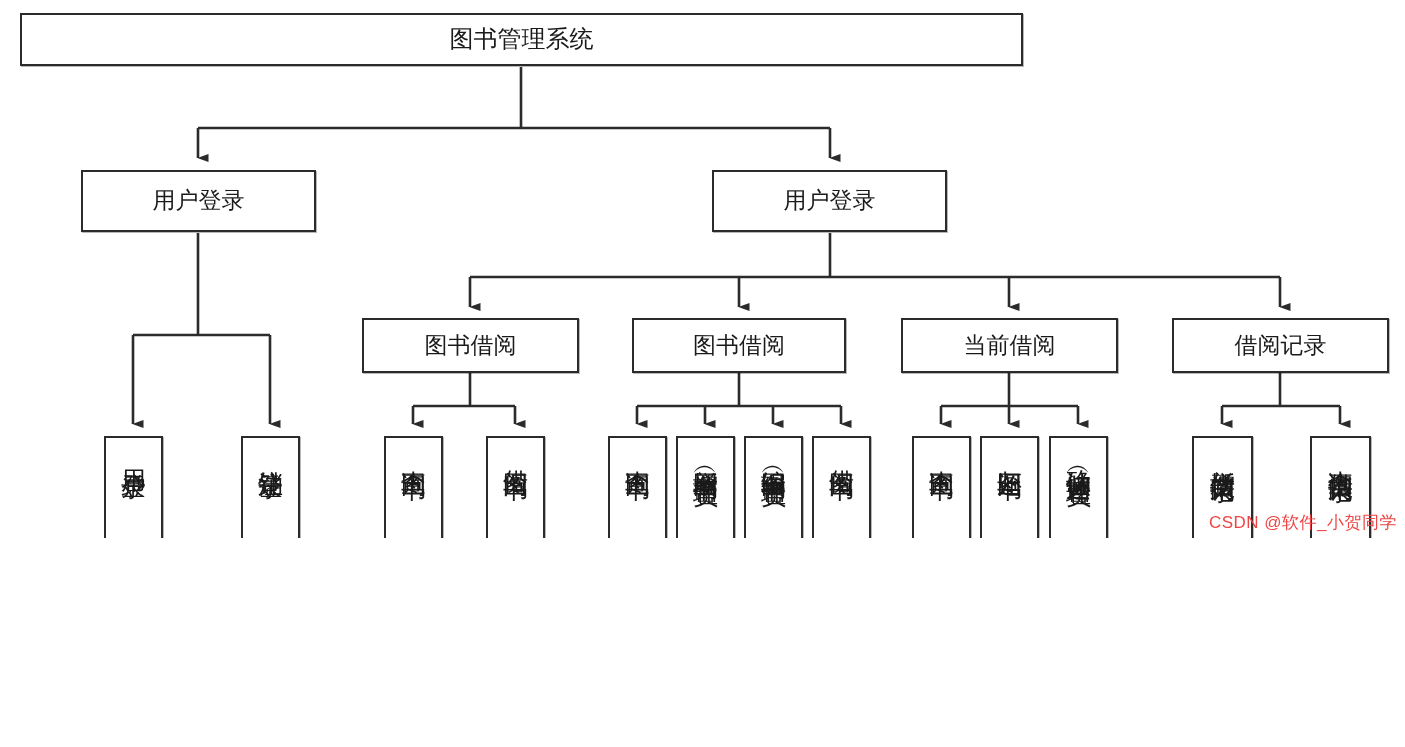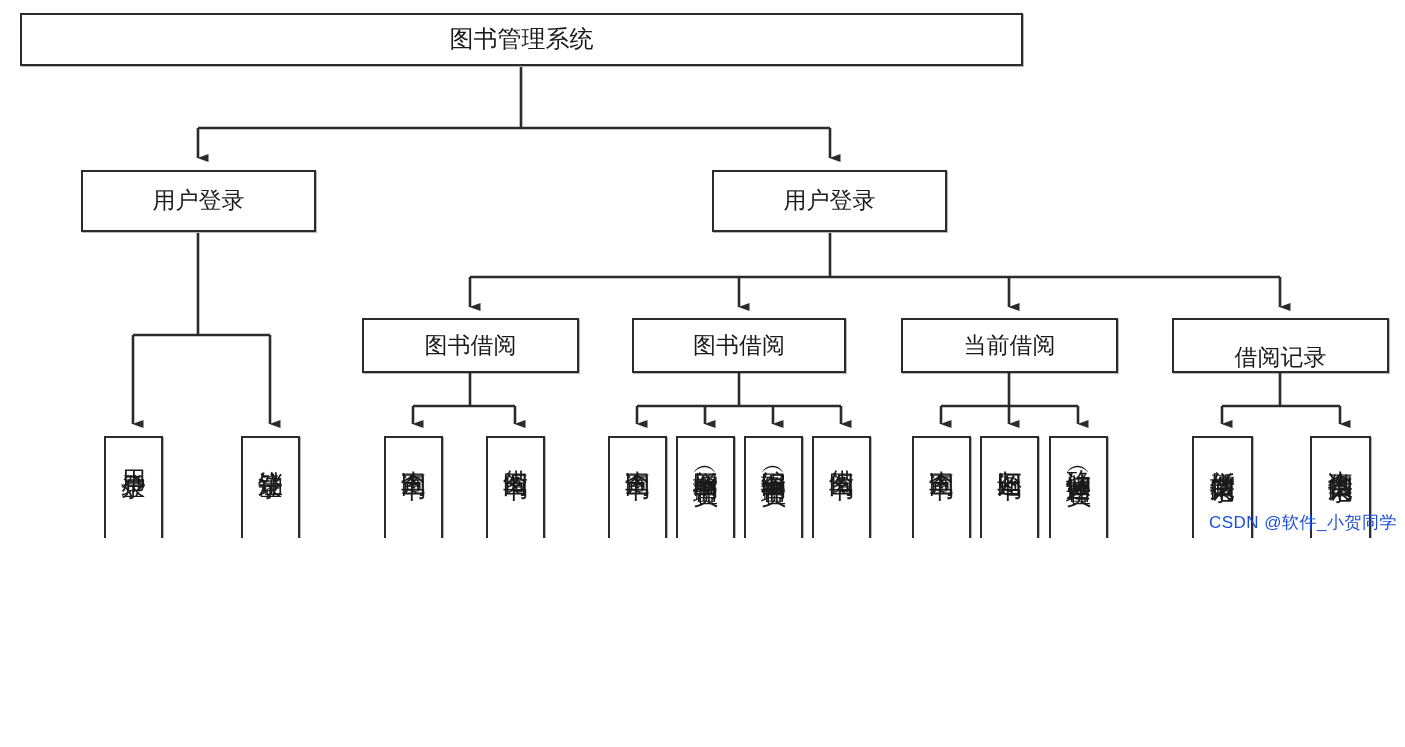--- a/index.html
+++ b/index.html
@@ -60,21 +60,21 @@
     font-size: 25px;
     letter-spacing: 2px;
     line-height: 1;
     white-space: nowrap;
   }
   .watermark {
     position: absolute;
     right: 8px;
     bottom: 4px;
     font-size: 17px;
-    color: #1d4ed8;
+    color: #ef4444;
     white-space: nowrap;
     letter-spacing: 0.5px;
   }
 </style>
 </head>
 <body>
 
 <div id="canvas">
 
   <svg class="wires" viewBox="0 0 1405 747">
@@ -140,21 +140,21 @@
 
   <div class="node h" style="left:362px; top:318px; width:217px; height:55px;">
     <span class="lbl">图书借阅</span>
   </div>
   <div class="node h" style="left:632px; top:318px; width:214px; height:55px;">
     <span class="lbl">图书借阅</span>
   </div>
   <div class="node h" style="left:901px; top:318px; width:217px; height:55px;align-items:center;">
     <span class="lbl">当前借阅</span>
   </div>
-  <div class="node h" style="left:1172px; top:318px; width:217px; height:55px;align-items:flex-end;">
+  <div class="node h" style="left:1172px; top:318px; width:217px; height:55px;">
     <span class="lbl">借阅记录</span>
   </div>
 
   <div class="node leaf" style="left:104px; top:436px; width:59px; height:297px;">
     <span class="lbl">用户登录</span>
   </div>
   <div class="node leaf" style="left:241px; top:436px; width:59px; height:297px;">
     <span class="lbl">注销登录</span>
   </div>
 

